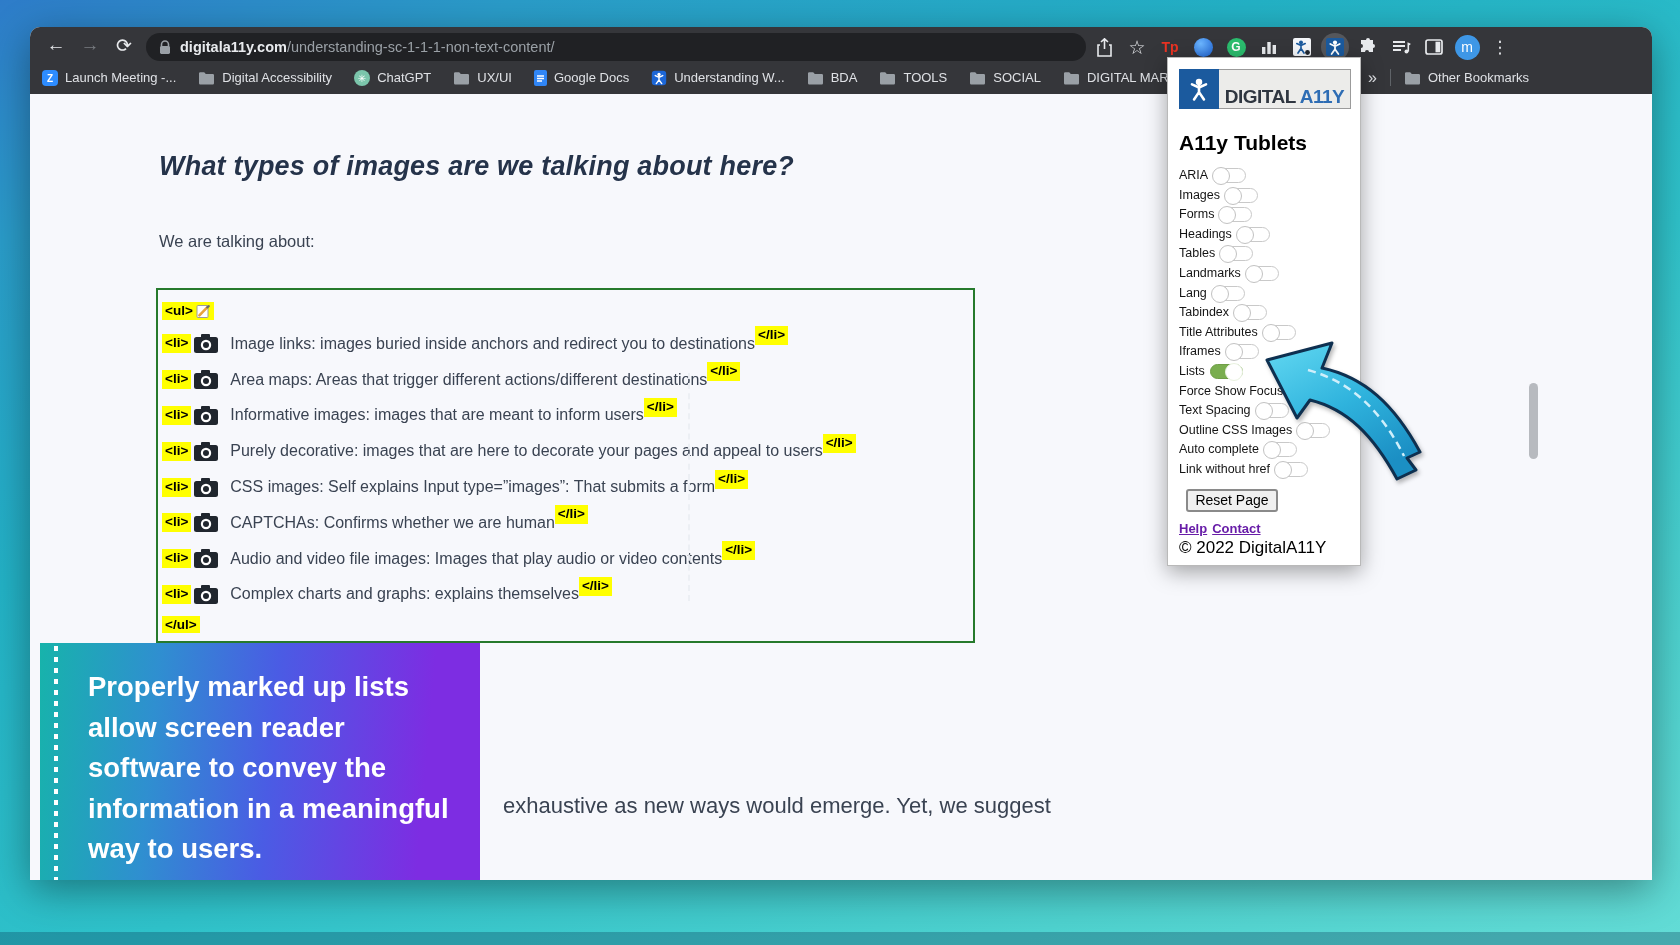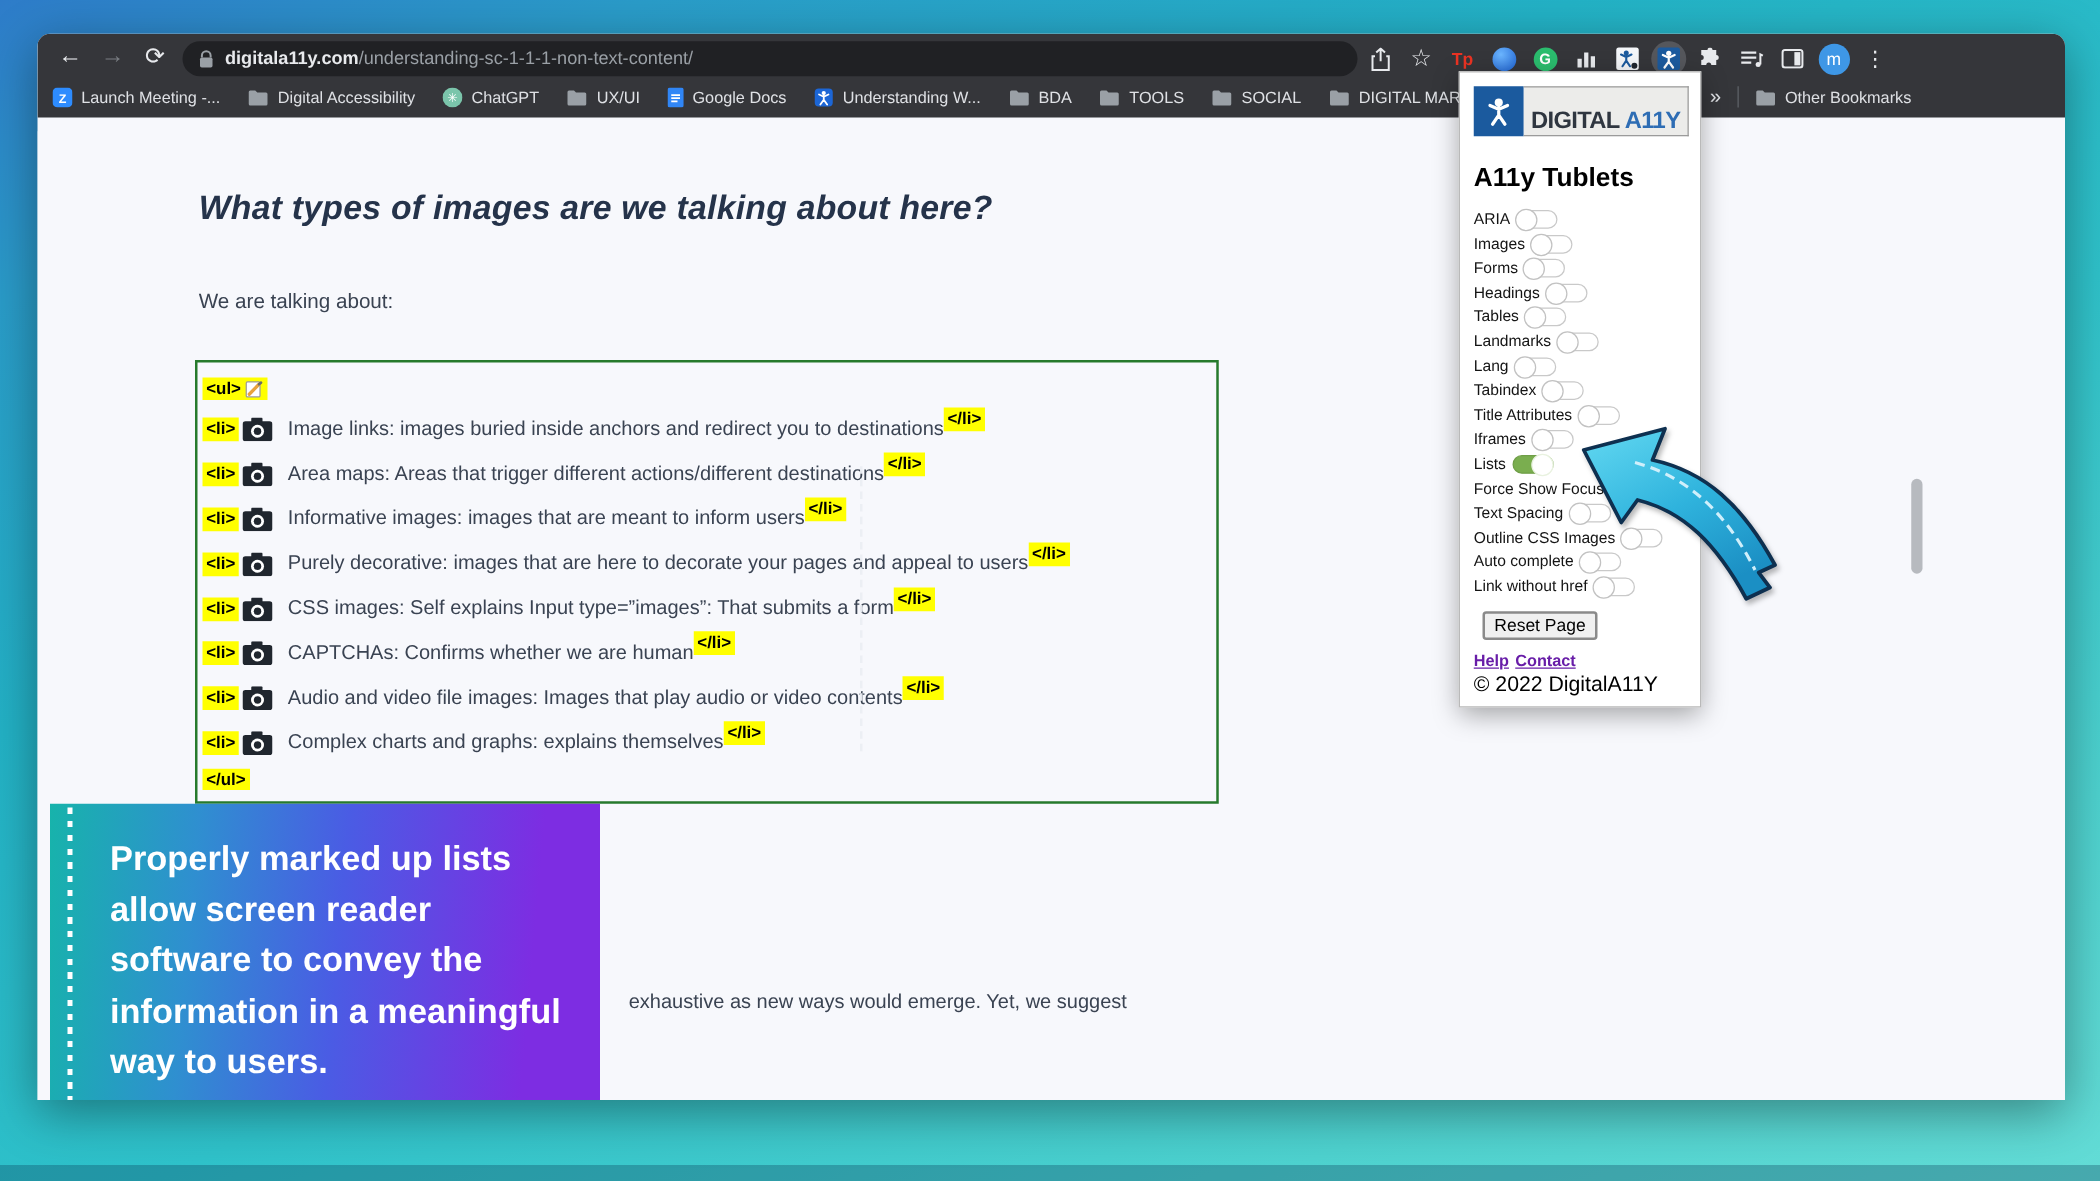--- a/index.html
+++ b/index.html
@@ -32,21 +32,21 @@
   .intro{position:absolute;left:129px;top:127px;font-size:16.5px;color:#3a4352;}
   .greenbox{position:absolute;left:126px;top:183px;width:819px;height:355px;border:2px solid #267a2c;padding:10px 8px 0 4px;}
   .tag{background:#ffff00;color:#000;font-weight:bold;font-size:13.5px;line-height:1.25;padding:1px 3px;white-space:nowrap;}
   .ulrow{display:flex;align-items:center;height:22px;margin-bottom:4px;}
   .ulrow .tag{display:flex;align-items:center;gap:3px;}
   .lirow{display:flex;align-items:center;height:35.8px;}
   .litext{font-size:16px;color:#3a4352;white-space:nowrap;}
   .closetag{margin-left:0;position:relative;top:-8px;}
   .cam{margin:0 12px 0 3px;flex:0 0 auto;}
   .guide{left:658px;top:268px;height:228px;width:0;border-left:2px dashed rgba(235,238,243,.95);}
-  .para{position:absolute;left:473px;top:688px;font-size:16px;color:#3a4352;white-space:nowrap;}
+  .para{position:absolute;left:473px;top:688px;font-size:22px;color:#3a4352;white-space:nowrap;}
   .scrollthumb{position:absolute;left:1499px;top:278px;width:9px;height:76px;border-radius:5px;background:#b7babf;}
   
   .callout{position:absolute;left:10px;top:538px;width:440px;height:247px;
     background:linear-gradient(95deg,#17b3ab 0%,#2f8fd0 26%,#4a5ce4 52%,#7d2de2 86%);}
   .dotline{position:absolute;left:14px;top:3px;width:4px;height:240px;
     background:repeating-linear-gradient(to bottom,#ffffff 0 5px,transparent 5px 11px);}
   .callout-text{position:absolute;left:48px;top:24px;width:362px;color:#ffffff;font-size:27.5px;font-weight:bold;line-height:40.5px;}
   
   .popup{left:1167px;top:57px;width:194px;height:509px;background:#ffffff;border:1px solid #b9b9b9;
     box-shadow:0 6px 20px rgba(0,0,0,.35);z-index:50;padding:11px 0 0 11px;}

